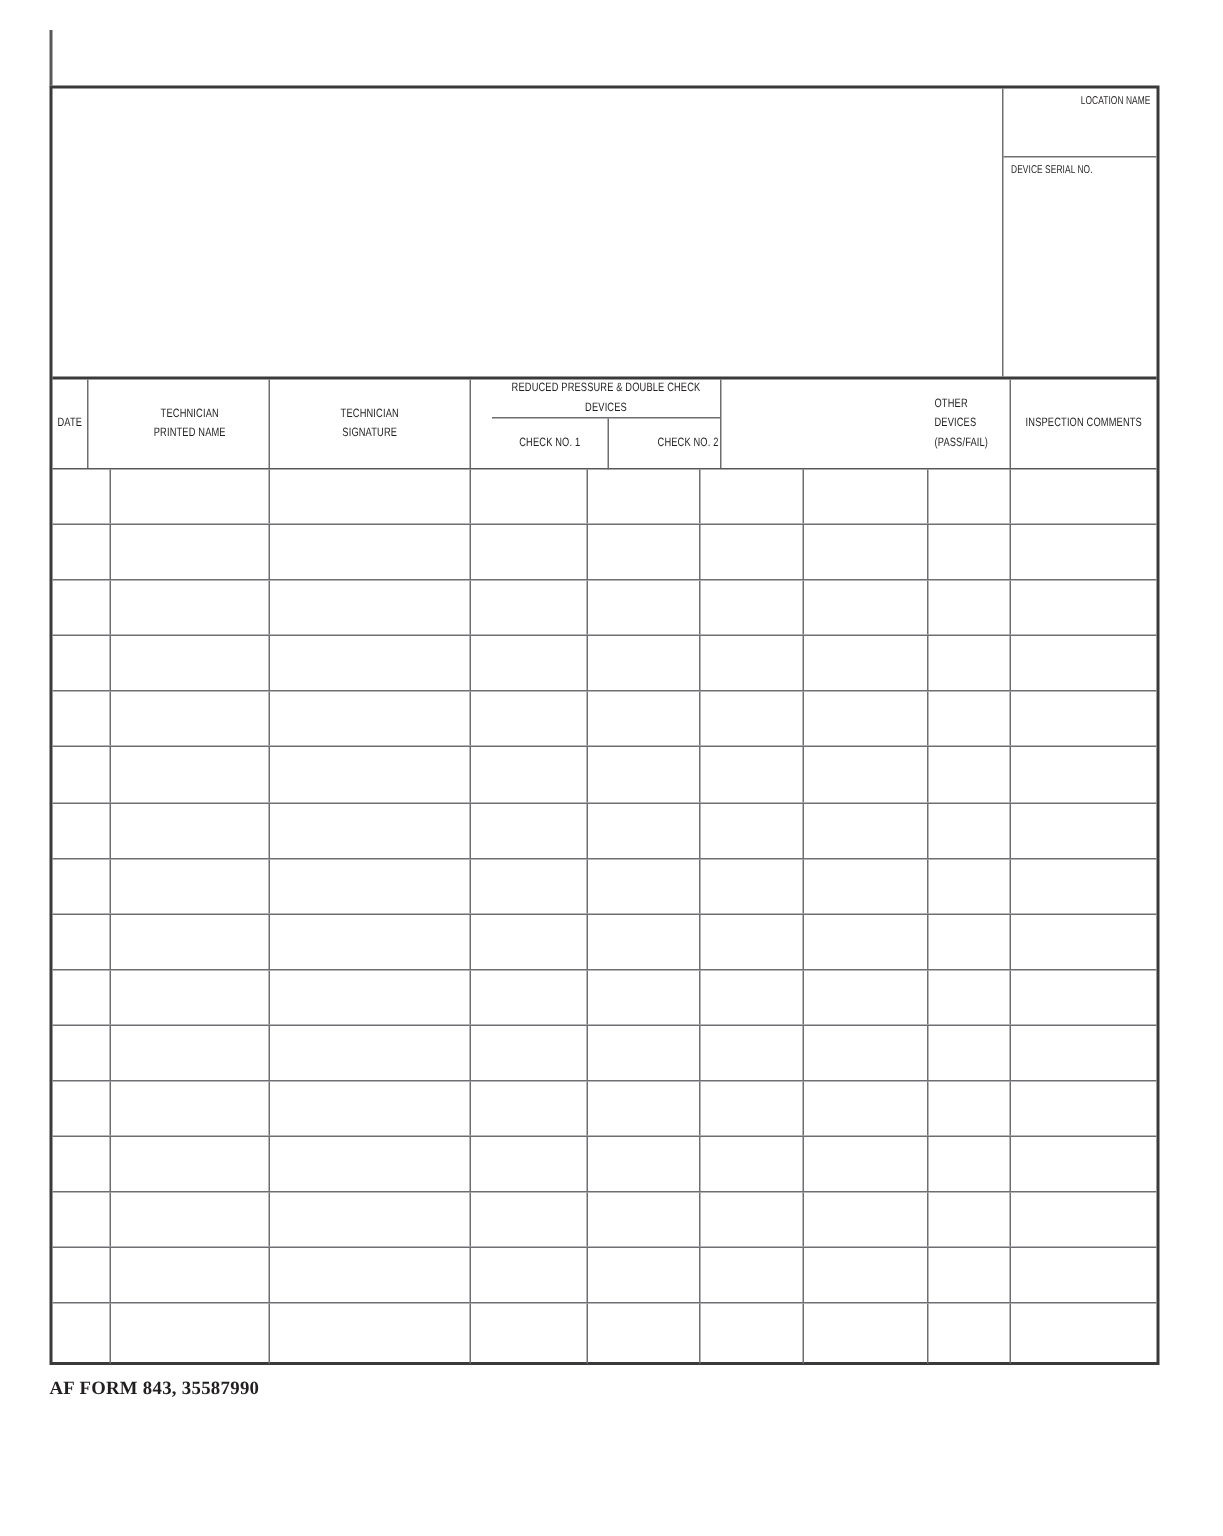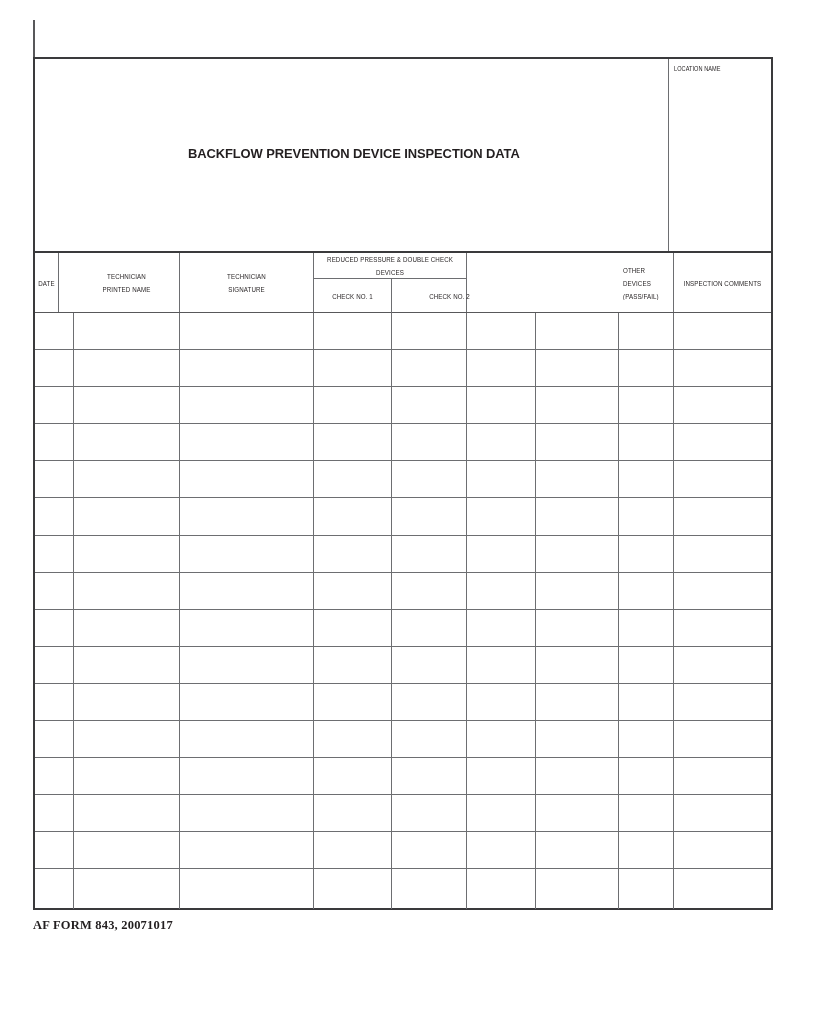--- a/index.html
+++ b/index.html
@@ -82,21 +82,21 @@
     box-sizing: border-box;
     border-left: 1.5px solid #6d6e71;
   }
   .info-box {
     box-sizing: border-box;
     border-bottom: 1.5px solid #6d6e71;
     padding: 5px 4px 0 5px;
     overflow: hidden;
   }
   .info-box:last-child { border-bottom: none; }
-  .ib-1 { height: 46px; }
+  .ib-1 { height: 46px; text-align: right; }
   .ib-2 { height: 57px; }
   .ib-3 { height: 40px; }
   .ib-4 { height: 51px; }
   .info-label {
     font-size: 5.6px;
     line-height: 7.5px;
     color: #231f20;
     letter-spacing: 0.05px;
     transform: scaleY(1.35);
     transform-origin: left top;
@@ -145,21 +145,20 @@
     box-sizing: border-box;
     border-bottom: 1.5px solid #6d6e71;
     display: flex;
     align-items: center;
     justify-content: center;
     text-align: center;
   }
   .hgroup-subs {
     height: 34px;
     display: flex;
-    gap: 20px;
   }
   .hsub {
     flex: 1 1 0;
     box-sizing: border-box;
     border-right: 1.5px solid #6d6e71;
     display: flex;
     align-items: center;
     justify-content: center;
     text-align: center;
   }
@@ -214,31 +213,31 @@
 <body>
 
 <div id="page">
 
   <div class="left-stub"></div>
 
   <div id="form-frame">
 
     <div class="top-band">
 
-      <div class="title-zone">
-        <div class="form-title">BACKFLOW PREVENTION DEVICE INSPECTION DATA</div>
-      </div>
 
       <div class="info-col">
 
         <div class="info-box ib-1">
           <div class="info-label">LOCATION NAME</div>
         </div>
 
 
+        <div class="info-box ib-3">
+          <div class="info-label">DEVICE SERIAL NO.</div>
+        </div>
 
 
       </div>
     </div>
 
     <div class="head-band">
 
       <div class="hcell" style="left:0px; width:24px;">
         <div class="hlabel">DATE</div>
       </div>
@@ -246,29 +245,29 @@
       <div class="hcell" style="left:39px; width:106px;">
         <div class="hlabel" style="white-space:pre-line;">TECHNICIAN
 PRINTED NAME</div>
       </div>
 
       <div class="hcell" style="left:145px; width:134px;">
         <div class="hlabel" style="white-space:pre-line;">TECHNICIAN
 SIGNATURE</div>
       </div>
 
-      <div class="hgroup" style="left:279px; width:153px;">
+      <div class="hgroup" style="left:293px; width:153px;">
         <div class="hgroup-title">
           <div class="hlabel">REDUCED PRESSURE &amp; DOUBLE CHECK DEVICES</div>
         </div>
         <div class="hgroup-subs">
           <div class="hsub" style="flex:0 0 78px;">
             <div class="hlabel">CHECK NO. 1</div>
           </div>
-          <div class="hsub" style="flex:0 0 75px;">
+          <div class="hsub" style="flex:0 0 75px;justify-content:flex-end;">
             <div class="hlabel">CHECK NO. 2</div>
           </div>
         </div>
       </div>
 
 
       <div class="hcell" style="left:584px; width:55px; justify-content:flex-start;">
         <div class="hlabel" style="white-space:pre-line; text-align:left; padding-left:4px;">OTHER
 DEVICES
 (PASS/FAIL)</div>
@@ -454,15 +453,15 @@
           <div class="gcell c-chk2"></div>
           <div class="gcell c-relief"></div>
           <div class="gcell c-air"></div>
           <div class="gcell c-other"></div>
           <div class="gcell c-comments last"></div>
         </div>
       </div>
 
   </div>
 
-  <div class="form-footer">AF FORM 843,  20071017</div>
+  <div class="form-footer">AF FORM 843,  35587990</div>
 
 </div>
 
 </body></html>

